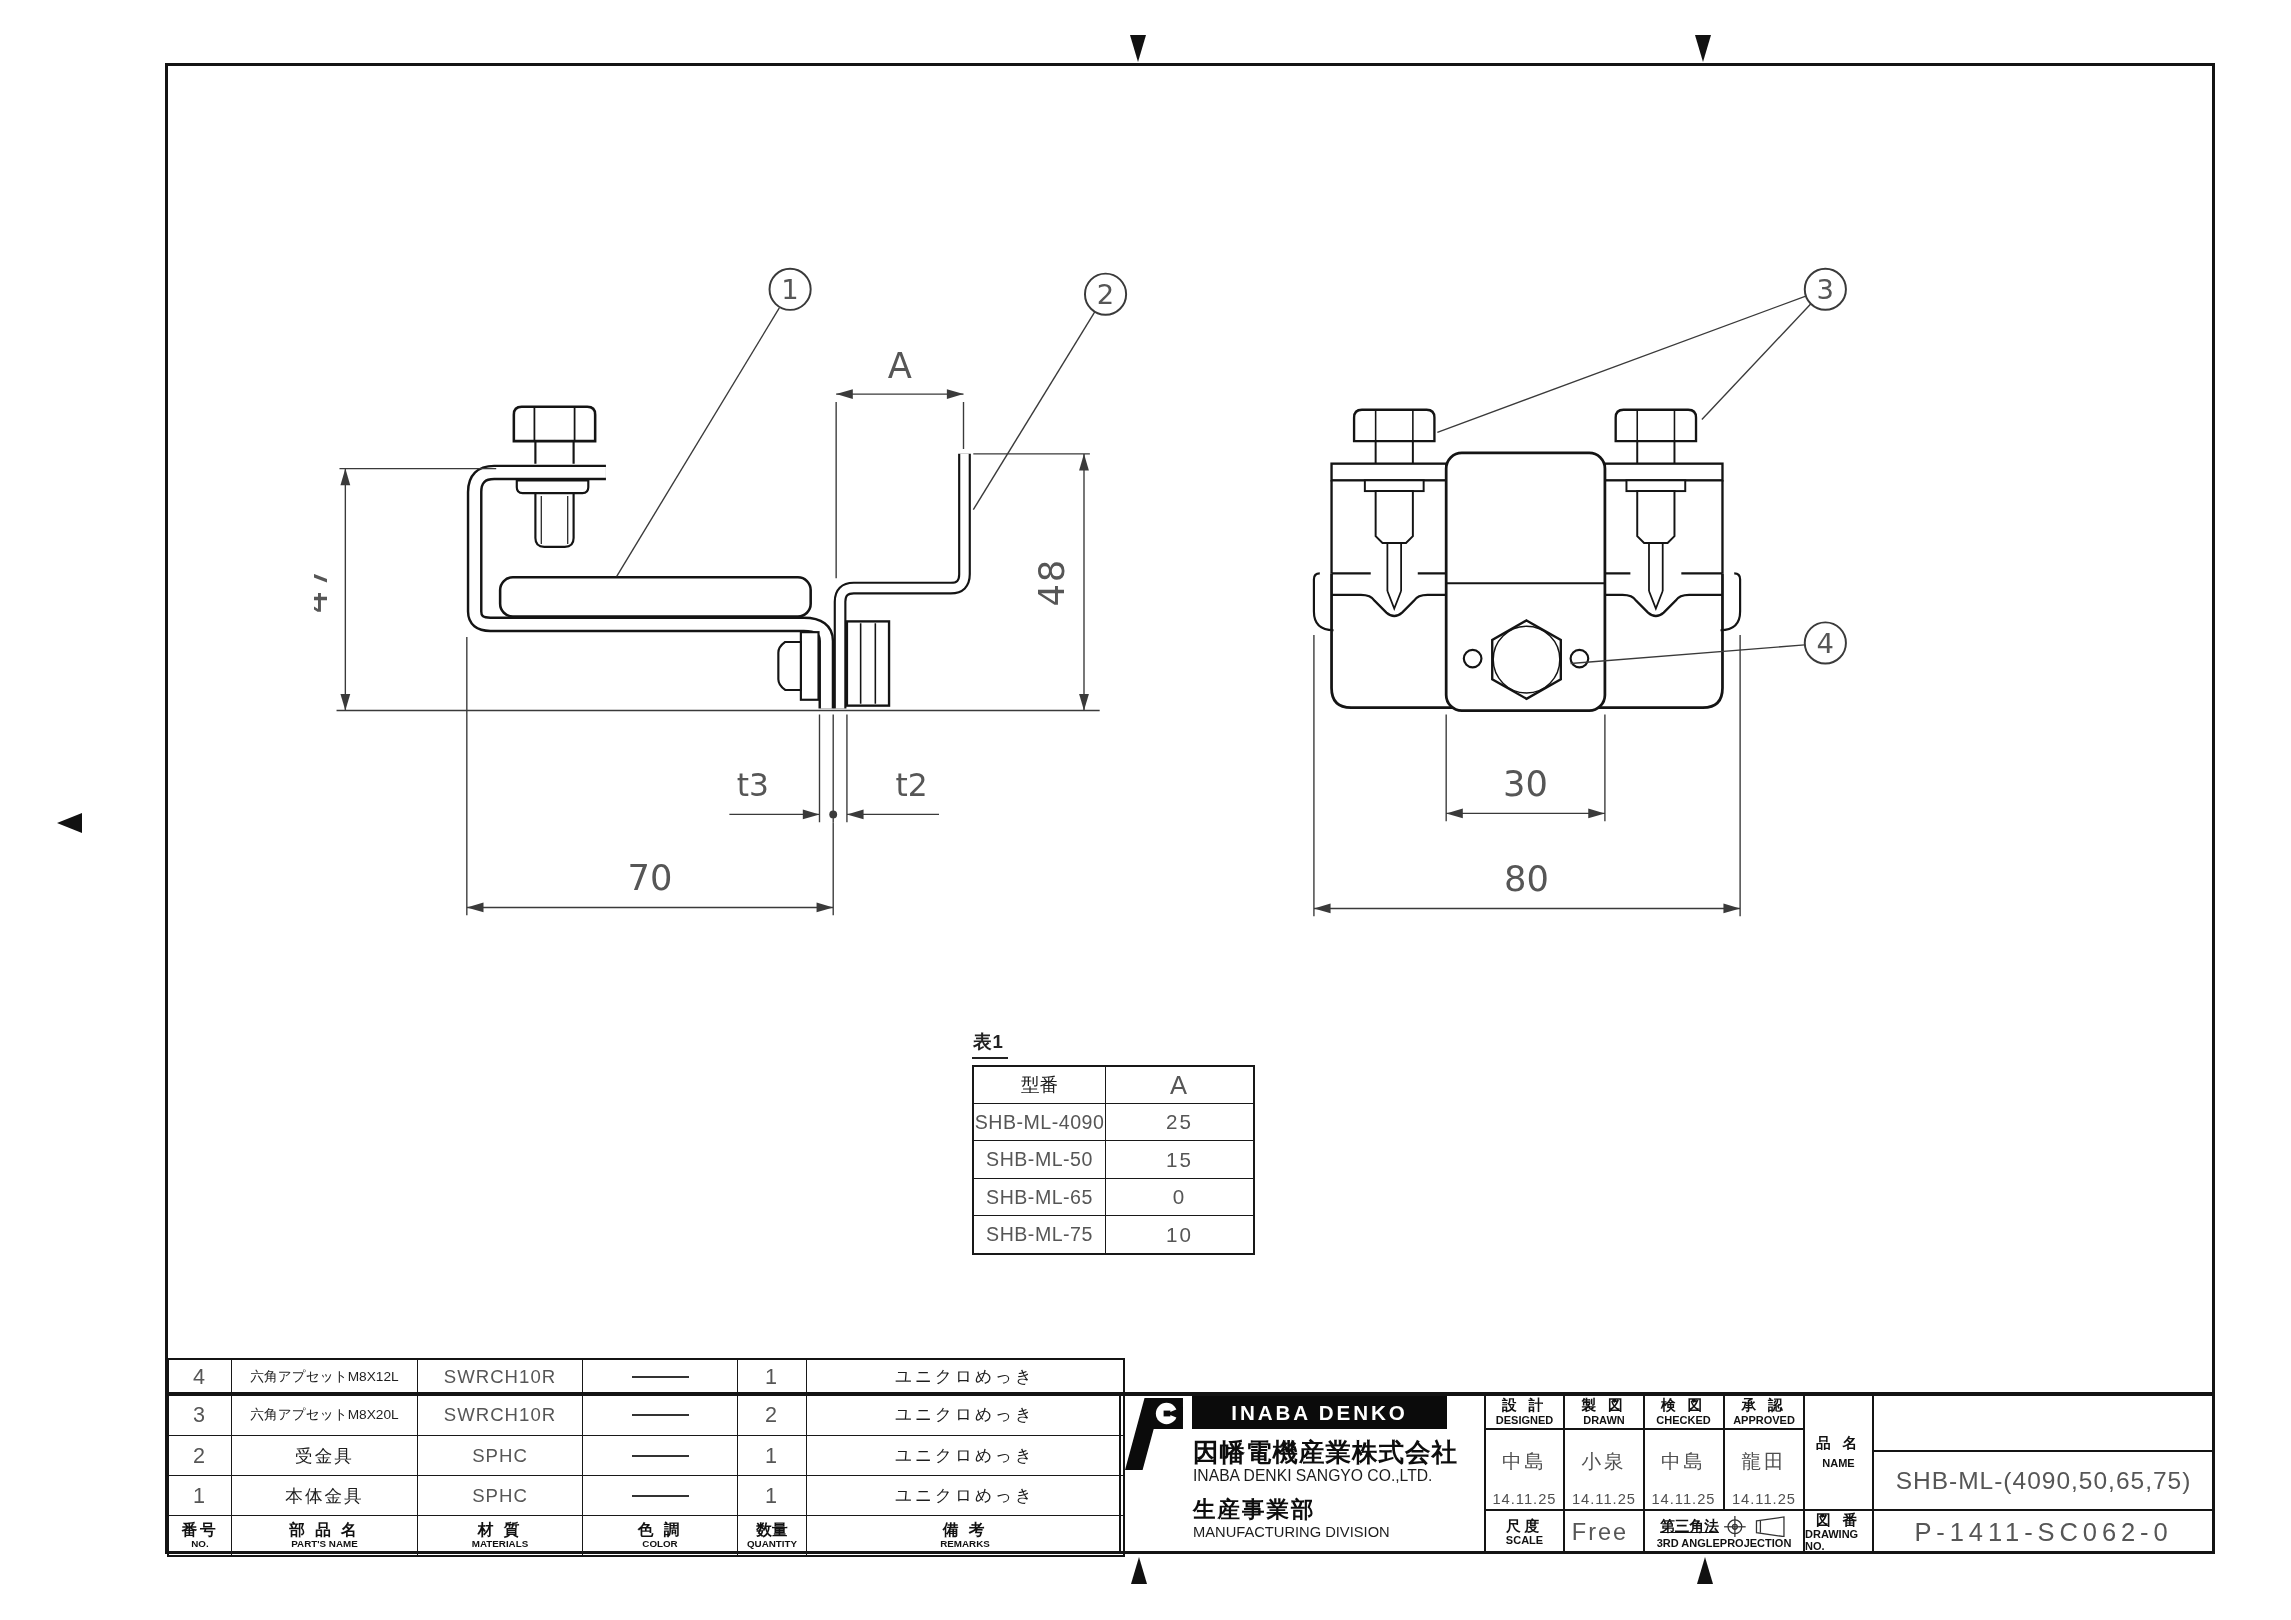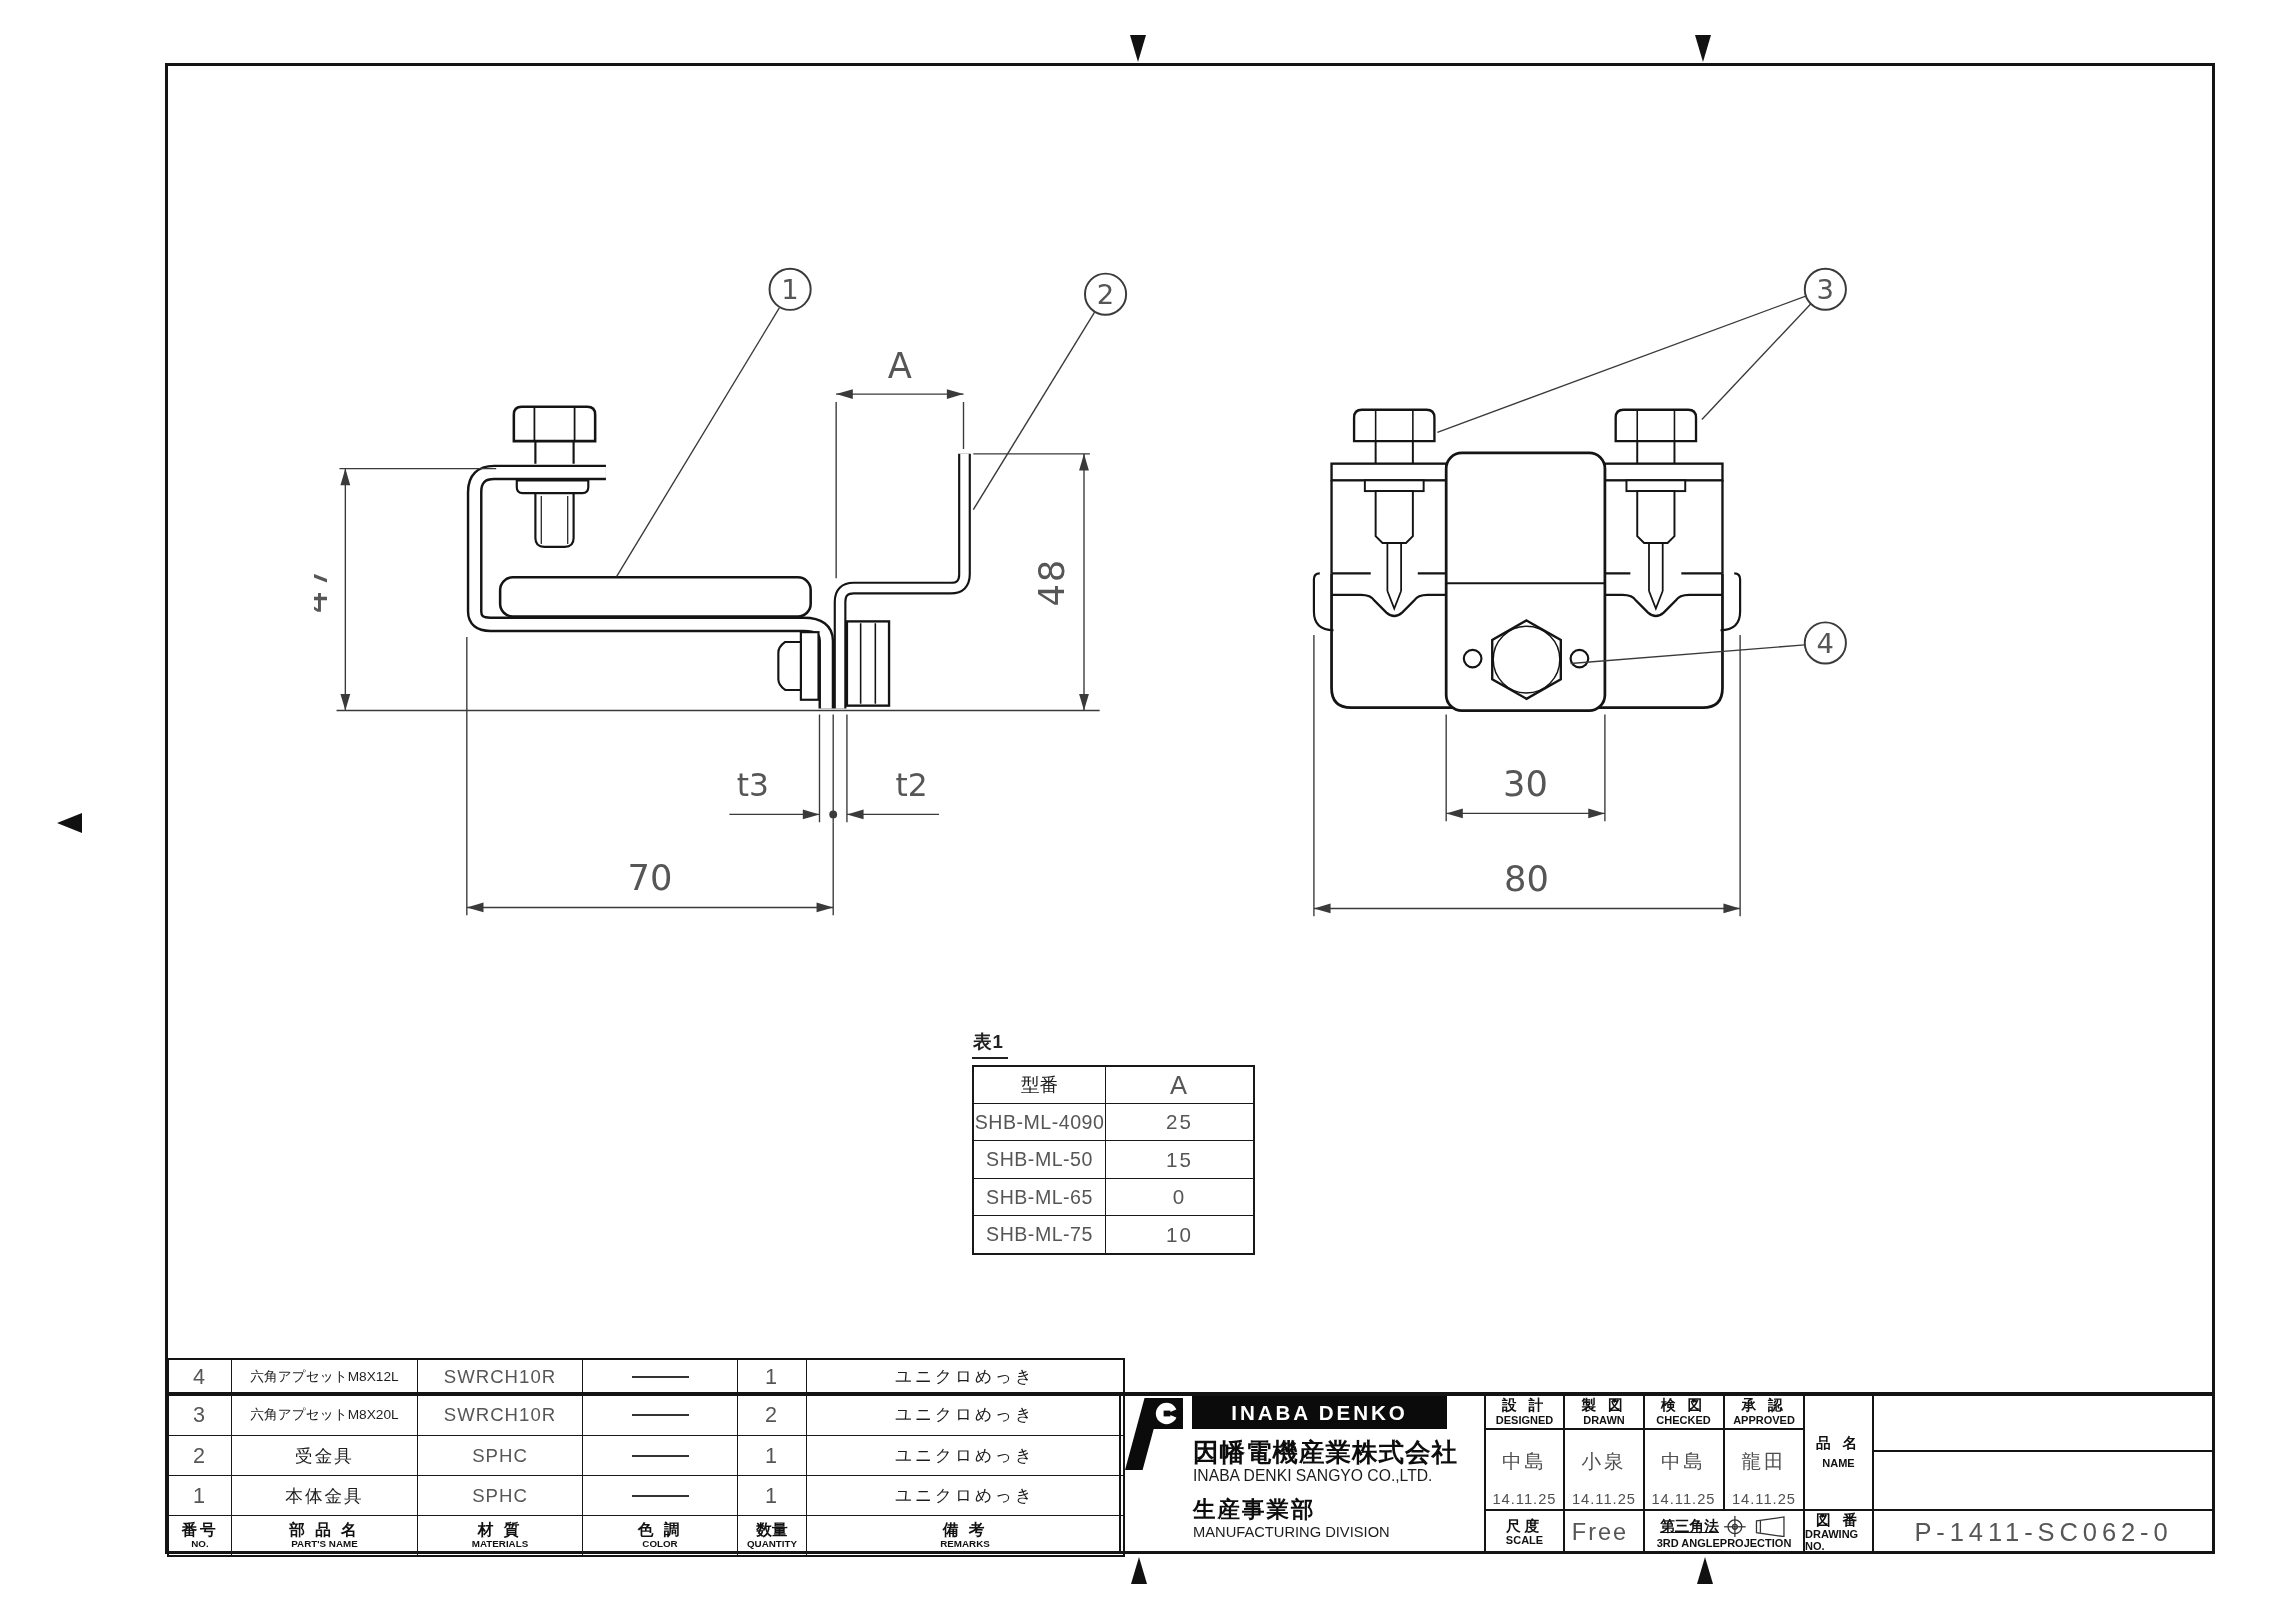--- a/index.html
+++ b/index.html
@@ -376,20 +376,23 @@
           </g>
         </svg>
       </span>
       <span class="lab-en">3RD ANGLEPROJECTION</span>
       </div>
 
     <div class="cell" style="left:686px;top:0;width:67px;height:113px;">
       <span class="lab-jp">品 名</span>
       <span class="lab-en" style="margin-top:5.9px;">NAME</span>
       </div>
+    <div class="cell" style="left:755px;top:56px;width:339px;height:57px;">
+      <span class="cad" style="font-size:24.5px;letter-spacing:1px;">SHB-ML-(4090,50,65,75)</span>
+      </div>
     <div class="cell" style="left:686px;top:115px;width:67px;height:43px;">
       <span class="lab-jp">図 番</span>
       <span class="lab-en">DRAWING NO.</span>
       </div>
     <div class="cell" style="left:755px;top:115px;width:339px;height:43px;">
       <span class="cad" style="font-size:25.5px;letter-spacing:4.9px;">P-1411-SC062-0</span>
       </div>
   </div>
 
 </div>

